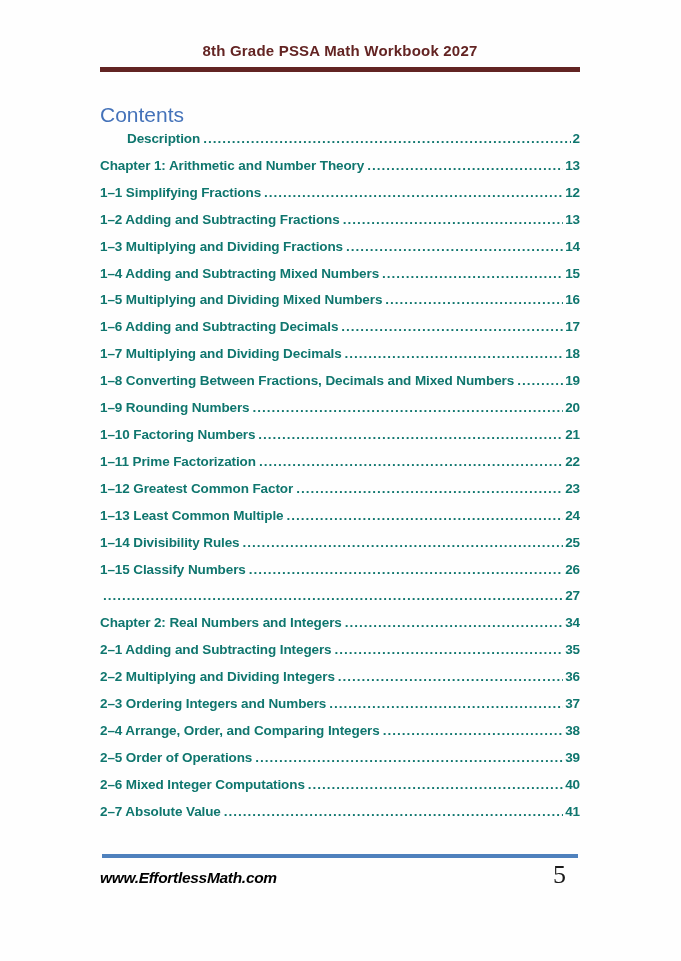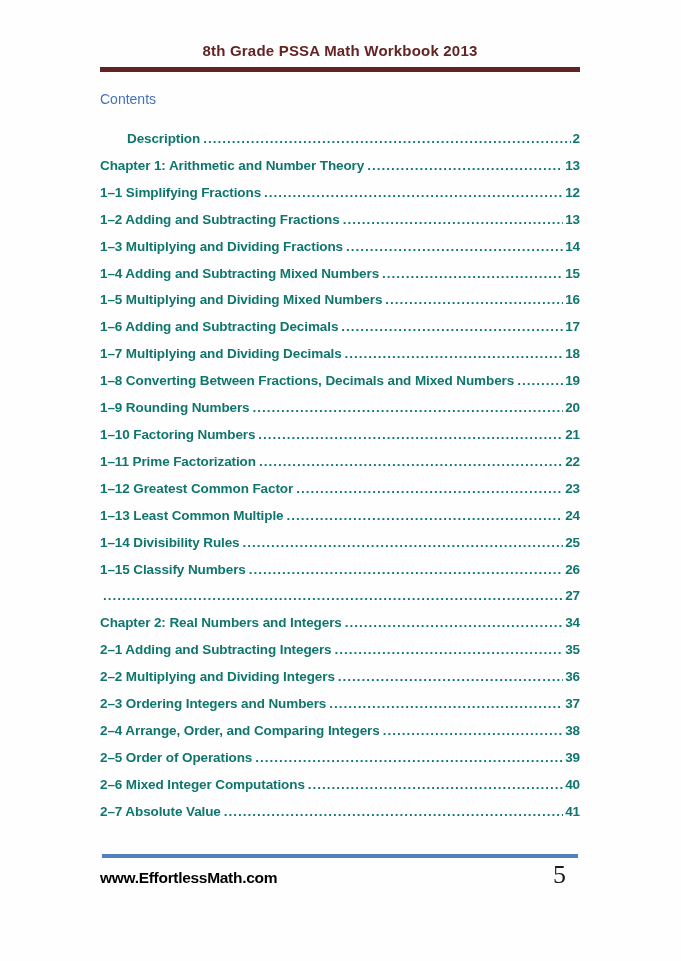--- a/index.html
+++ b/index.html
@@ -29,23 +29,23 @@
   .header-rule {
     position: absolute;
     top: 67px;
     left: 100px;
     width: 480px;
     height: 5px;
     background: #622423;
   }
   .contents-heading {
     position: absolute;
-    top: 91px;
-    left: 100px;
-    font-size: 14px;
+    top: 103px;
+    left: 100px;
+    font-size: 21px;
     font-weight: 400;
     color: #4472B9;
   }
   .toc {
     position: absolute;
     top: 126px;
     left: 100px;
     width: 480px;
   }
   .toc-row {
@@ -92,35 +92,36 @@
     width: 480px;
     display: flex;
     justify-content: space-between;
     align-items: baseline;
   }
   .footer-site {
     font-size: 15.5px;
     font-weight: 700;
     color: #000000;
     letter-spacing: -0.3px;
+    font-style: italic;
   }
   .footer-pagenum {
     font-family: "Liberation Serif", serif;
     font-size: 26px;
     font-weight: 400;
     color: #1a1a1a;
     margin-right: 14px;
   }
 </style>
 </head>
 <body>
 
 <div class="page">
 
-  <div class="header-title">8th Grade PSSA Math Workbook 2013</div>
+  <div class="header-title">8th Grade PSSA Math Workbook 2027</div>
 
   <div class="header-rule"></div>
 
   <div class="contents-heading">Contents</div>
 
   <div class="toc" id="toc-list">
     <div class="toc-row indent">
       <span class="toc-label">Description</span>
       <span class="toc-dots" aria-hidden="true">............................................................................................................................................................................................................................................................................................................</span>
       <span class="toc-page">2</span>

